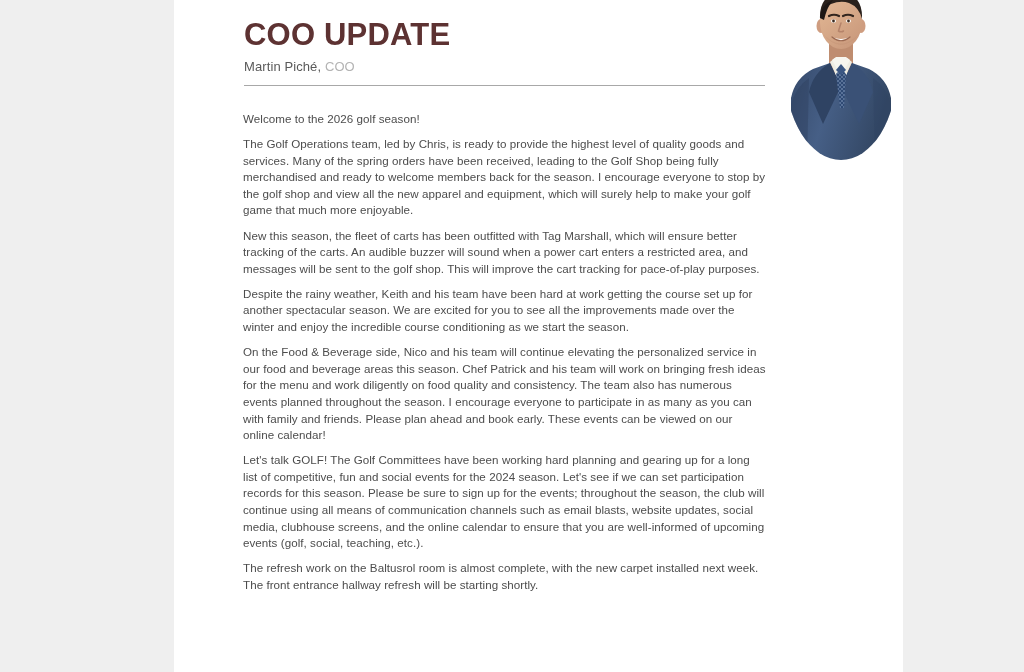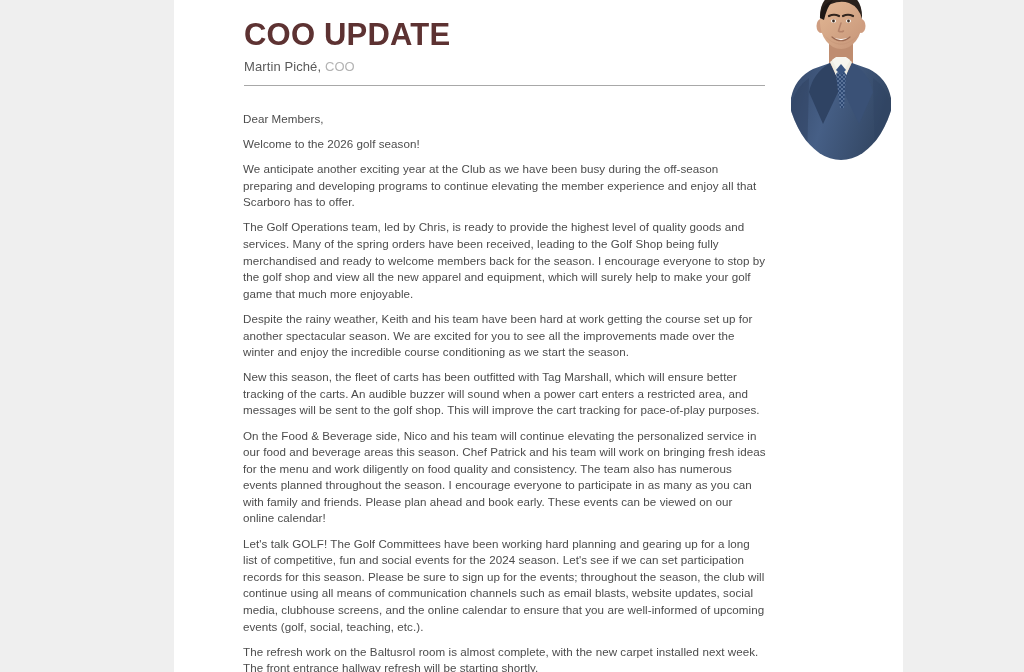--- a/index.html
+++ b/index.html
@@ -182,25 +182,23 @@
 
           <path d="M49 63 Q58 70 67 63 Q58 67 49 63 Z" fill="#ffffff"></path>
           <path d="M49 63 Q58 70.5 67 63" stroke="#9c6a52" stroke-width="1.2" fill="none" stroke-linecap="round"></path>
 
           <path d="M40 60 Q58 82 76 60 Q58 79 40 60 Z" fill="#c08f73" opacity="0.35"></path>
         </g>
       </svg>
     </div>
 
     <div id="letter-body">
-        <p>Dear Members,</p>
         <p>Welcome to the 2026 golf season!</p>
-        <p>We anticipate another exciting year at the Club as we have been busy during the off-season preparing and developing programs to continue elevating the member experience and enjoy all that Scarboro has to offer.</p>
         <p>The Golf Operations team, led by Chris, is ready to provide the highest level of quality goods and services. Many of the spring orders have been received, leading to the Golf Shop being fully merchandised and ready to welcome members back for the season. I encourage everyone to stop by the golf shop and view all the new apparel and equipment, which will surely help to make your golf game that much more enjoyable.</p>
+        <p>New this season, the fleet of carts has been outfitted with Tag Marshall, which will ensure better tracking of the carts. An audible buzzer will sound when a power cart enters a restricted area, and messages will be sent to the golf shop. This will improve the cart tracking for pace-of-play purposes.</p>
         <p>Despite the rainy weather, Keith and his team have been hard at work getting the course set up for another spectacular season. We are excited for you to see all the improvements made over the winter and enjoy the incredible course conditioning as we start the season.</p>
-        <p>New this season, the fleet of carts has been outfitted with Tag Marshall, which will ensure better tracking of the carts. An audible buzzer will sound when a power cart enters a restricted area, and messages will be sent to the golf shop. This will improve the cart tracking for pace-of-play purposes.</p>
         <p>On the Food &amp; Beverage side, Nico and his team will continue elevating the personalized service in our food and beverage areas this season. Chef Patrick and his team will work on bringing fresh ideas for the menu and work diligently on food quality and consistency. The team also has numerous events planned throughout the season. I encourage everyone to participate in as many as you can with family and friends. Please plan ahead and book early. These events can be viewed on our online calendar!</p>
         <p>Let's talk GOLF! The Golf Committees have been working hard planning and gearing up for a long list of competitive, fun and social events for the 2024 season. Let's see if we can set participation records for this season. Please be sure to sign up for the events; throughout the season, the club will continue using all means of communication channels such as email blasts, website updates, social media, clubhouse screens, and the online calendar to ensure that you are well-informed of upcoming events (golf, social, teaching, etc.).</p>
         <p>The refresh work on the Baltusrol room is almost complete, with the new carpet installed next week. The front entrance hallway refresh will be starting shortly.</p>
       </div>
 
   </div>
 </div>
 
 </body></html>

